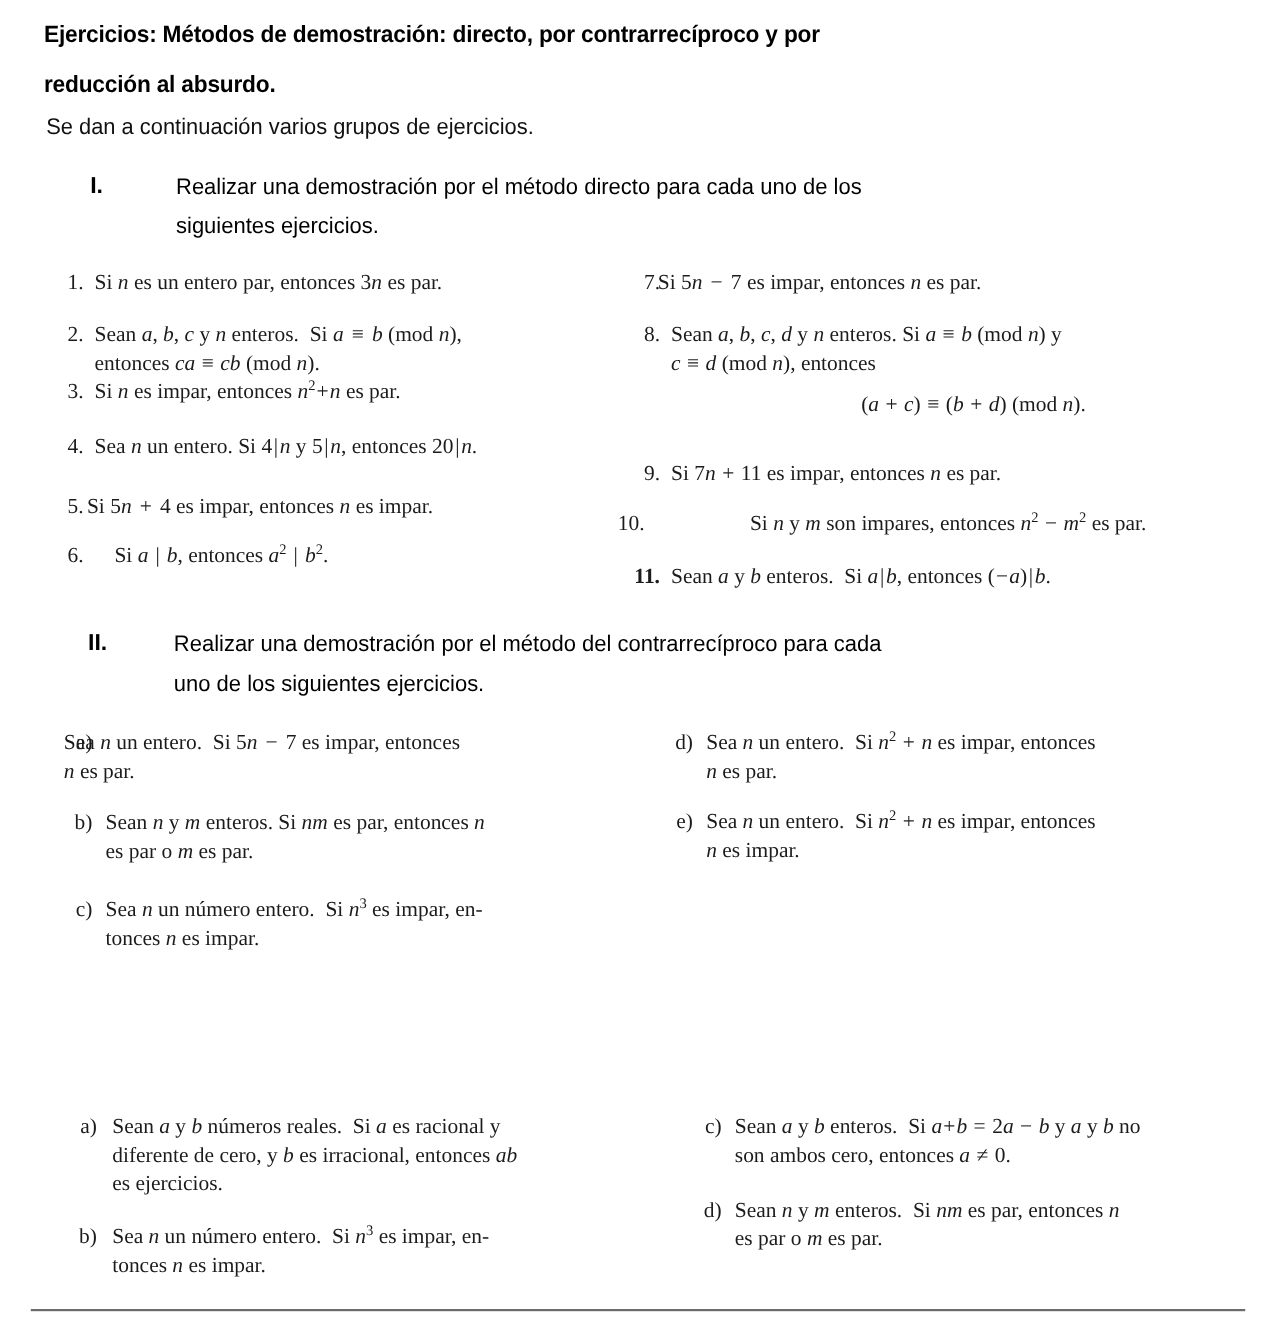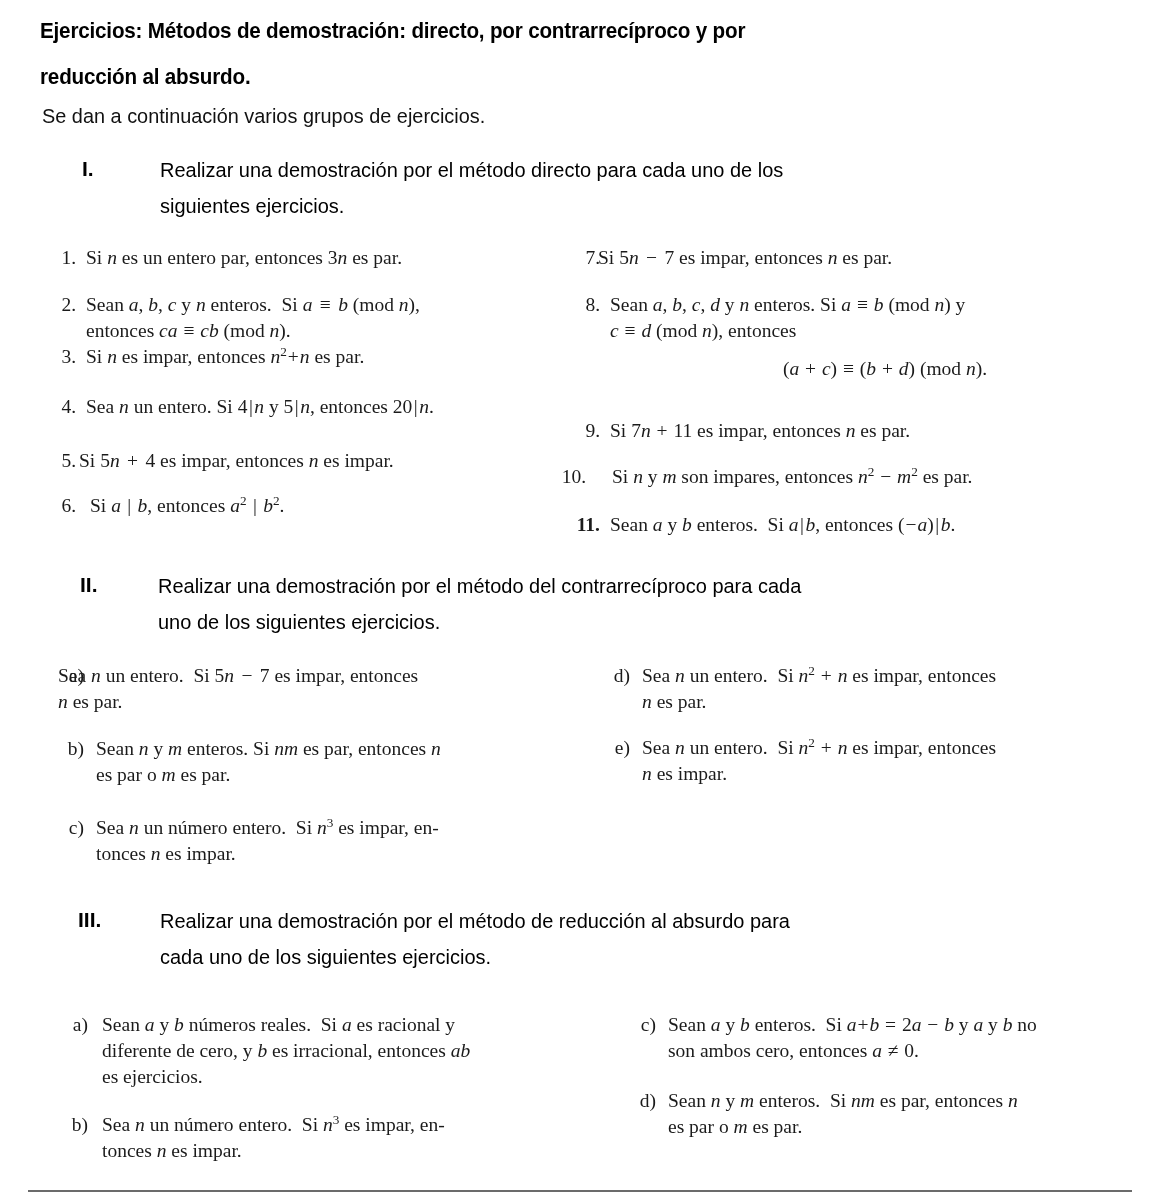--- a/index.html
+++ b/index.html
@@ -165,21 +165,21 @@
 
   <div class="ex" style="left:48px; top:448px; width:520px;">
     <span class="mark" style="left:0; width:28px;">5.</span>
     <span class="body" style="margin-left:31px;">
       <span>Si 5<i class="v">n</i> <span class="op">+</span> 4 es impar, entonces <i class="v">n</i> es impar.</span>
     </span>
   </div>
 
   <div class="ex" style="left:48px; top:493px; width:520px;">
     <span class="mark" style="left:0; width:28px;">6.</span>
-    <span class="body" style="margin-left:42px;">
+    <span class="body" style="margin-left:56px;">
       <span>Si <i class="v">a</i> <span class="bar">|</span> <i class="v">b</i>, entonces <i class="v">a</i><sup>2</sup> <span class="bar">|</span> <i class="v">b</i><sup>2</sup>.</span>
     </span>
   </div>
 
   <div class="ex" style="left:570px; top:245px; width:590px;">
     <span class="mark" style="left:0; width:30px;">7.</span>
     <span class="body" style="margin-left:28px;">
       <span>Si 5<i class="v">n</i> <span class="op">−</span> 7 es impar, entonces <i class="v">n</i> es par.</span>
     </span>
   </div>
@@ -195,21 +195,21 @@
 
   <div class="ex" style="left:558px; top:418px; width:600px;">
     <span class="mark" style="left:0; width:42px;">9.</span>
     <span class="body" style="margin-left:52px;">
       <span>Si 7<i class="v">n</i> <span class="opn">+</span> 11 es impar, entonces <i class="v">n</i> es par.</span>
     </span>
   </div>
 
   <div class="ex" style="left:544px; top:464px; width:600px;">
     <span class="mark" style="left:0; width:42px;">10.</span>
-    <span class="body" style="margin-left:68px;">
+    <span class="body" style="margin-left:36px;text-align:center;">
       <span>Si <i class="v">n</i> y <i class="v">m</i> son impares, entonces <i class="v">n</i><sup>2</sup> <span class="opn">−</span> <i class="v">m</i><sup>2</sup> es par.</span>
     </span>
   </div>
 
   <div class="ex" style="left:558px; top:512px; width:600px;">
     <span class="mark" style="left:0; width:42px;font-weight:bold;">11.</span>
     <span class="body" style="margin-left:52px;">
       <span>Sean <i class="v">a</i> y <i class="v">b</i> enteros. &nbsp;Si <i class="v">a</i><span class="bar">|</span><i class="v">b</i>, entonces (<span class="opn">−</span><i class="v">a</i>)<span class="bar">|</span><i class="v">b</i>.</span>
     </span>
   </div>
@@ -255,27 +255,20 @@
   </div>
 
   <div class="ex" style="left:604px; top:735px; width:545px;">
     <span class="mark" style="left:0; width:26px;">e)</span>
     <span class="body" style="margin-left:38px;">
       <span>Sea <i class="v">n</i> un entero. &nbsp;Si <i class="v">n</i><sup>2</sup> <span class="opn">+</span> <i class="v">n</i> es impar, entonces</span>
       <span><i class="v">n</i> es impar.</span>
     </span>
   </div>
 
-  <div class="sec-head" style="left:78px; top:903px; width:900px; height:74px;">
-    <span class="sec-num">III.</span>
-    <span class="sec-text" style="left:82px;">
-      <span>Realizar una demostración por el método de reducción al absurdo para</span>
-      <span>cada uno de los siguientes ejercicios.</span>
-    </span>
-  </div>
 
   <div class="ex" style="left:62px; top:1012px; width:545px;">
     <span class="mark" style="left:0; width:26px;">a)</span>
     <span class="body" style="margin-left:40px;">
       <span>Sean <i class="v">a</i> y <i class="v">b</i> números reales. &nbsp;Si <i class="v">a</i> es racional y</span>
       <span>diferente de cero, y <i class="v">b</i> es irracional, entonces <i class="v">ab</i></span>
       <span>es ejercicios.</span>
     </span>
   </div>
 

